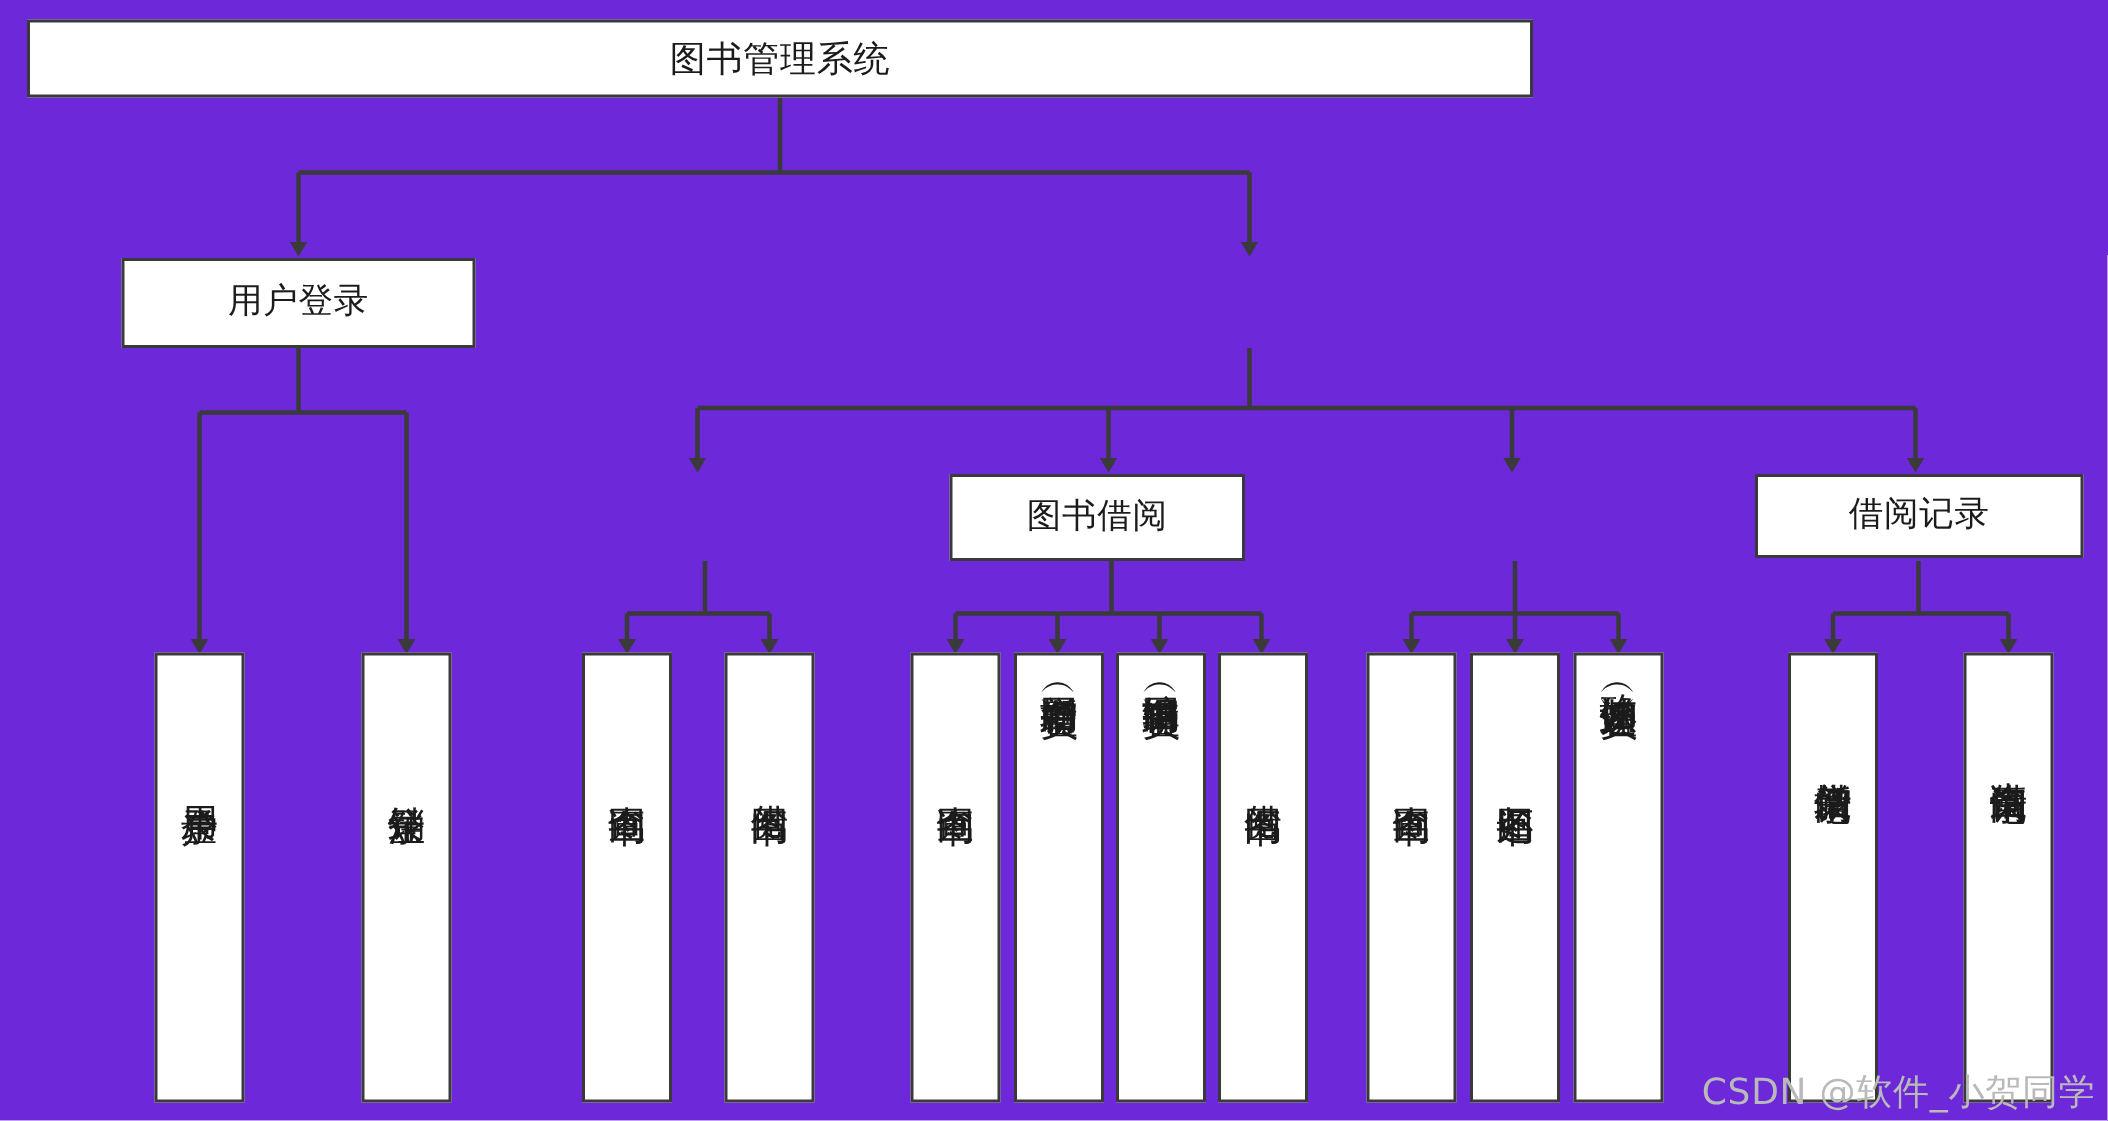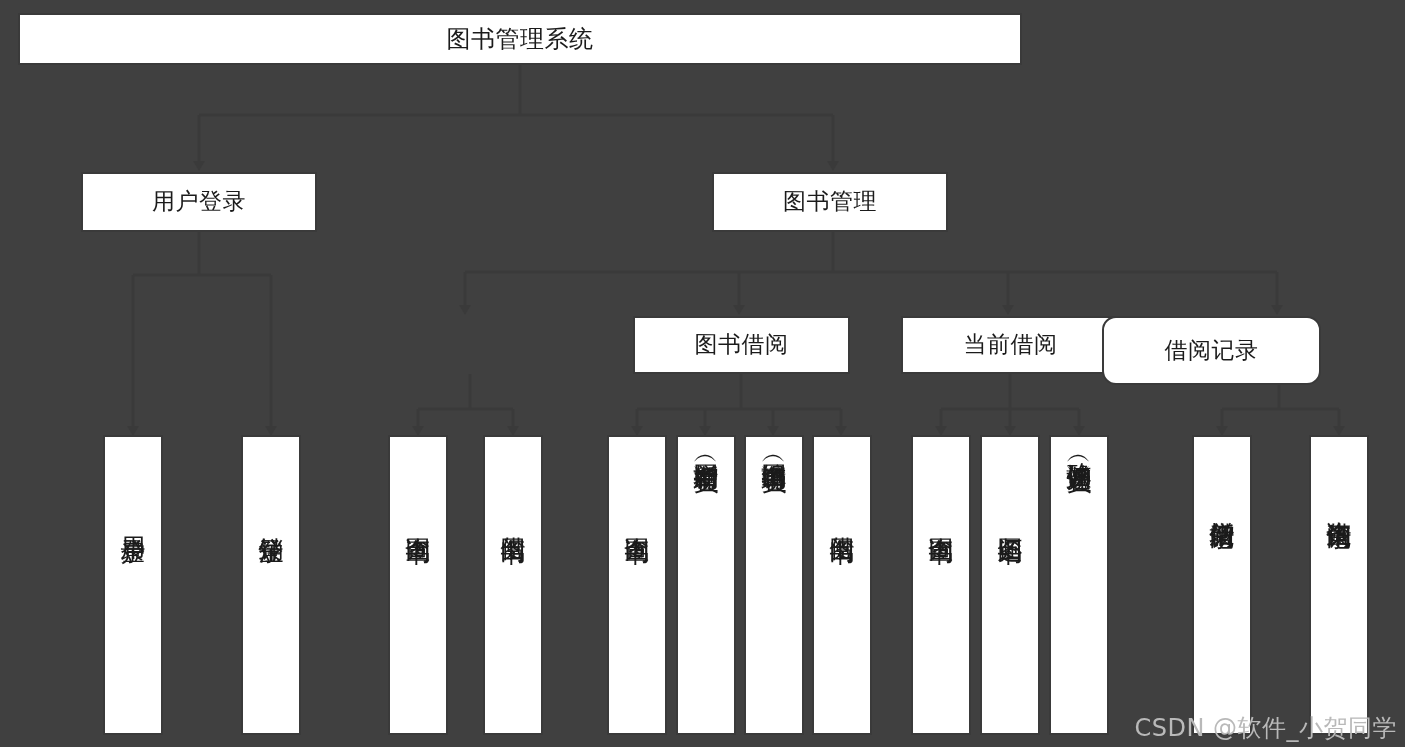--- a/index.html
+++ b/index.html
@@ -8,21 +8,21 @@
     padding: 0;
     background: #ffffff;
   }
   body {
     font-family: "DejaVu Sans", "Liberation Sans", sans-serif;
   }
   #canvas {
     position: relative;
     width: 1405px;
     height: 747px;
-    background: #404040;
+    background: #6d28d9;
     overflow: hidden;
   }
   #edges {
     position: absolute;
     left: 0;
     top: 0;
     width: 1405px;
     height: 747px;
     pointer-events: none;
   }
@@ -127,25 +127,23 @@
       <path d="M1279,374 L1279,409"></path>
       <path d="M1222,409 L1339,409"></path>
       <path d="M1222,409 L1222,427" marker-end="url(#arrow)"></path>
       <path d="M1339,409 L1339,427" marker-end="url(#arrow)"></path>
     </g>
   </svg>
 
   <div class="node h root" style="left:18px; top:13px; width:1004px; height:52px;">图书管理系统</div>
 
   <div class="node h" style="left:81px; top:172px; width:236px; height:60px;">用户登录</div>
-  <div class="node h" style="left:712px; top:172px; width:236px; height:60px;">图书管理</div>
 
-  <div class="node h" style="left:633px; top:316px; width:217px; height:58px;text-align:right;">图书借阅</div>
-  <div class="node h" style="left:901px; top:316px; width:219px; height:58px;">当前借阅</div>
-  <div class="node h" style="left:1102px; top:316px; width:219px; height:69px;border-radius:14px;">借阅记录</div>
+  <div class="node h" style="left:633px; top:316px; width:197px; height:58px;text-align:right;">图书借阅</div>
+  <div class="node h" style="left:1170px; top:316px; width:219px; height:56px;">借阅记录</div>
 
   <div class="node v mid" style="left:103px; top:435px; width:60px; height:300px;">
     <span class="vtext">用户登录</span>
   </div>
   <div class="node v mid" style="left:241px; top:435px; width:60px; height:300px;">
     <span class="vtext">注销登录</span>
   </div>
 
   <div class="node v mid" style="left:388px; top:435px; width:60px; height:300px;">
     <span class="vtext">查询图书</span>

